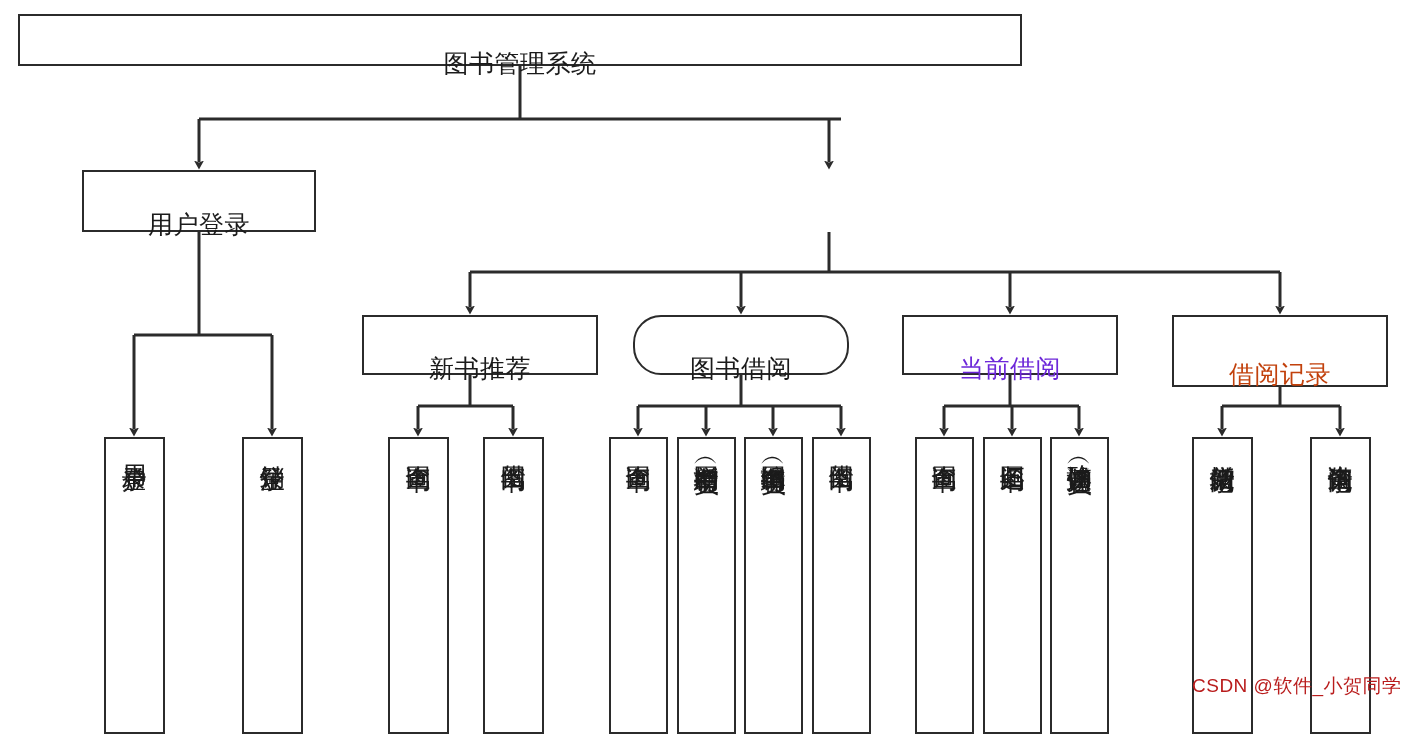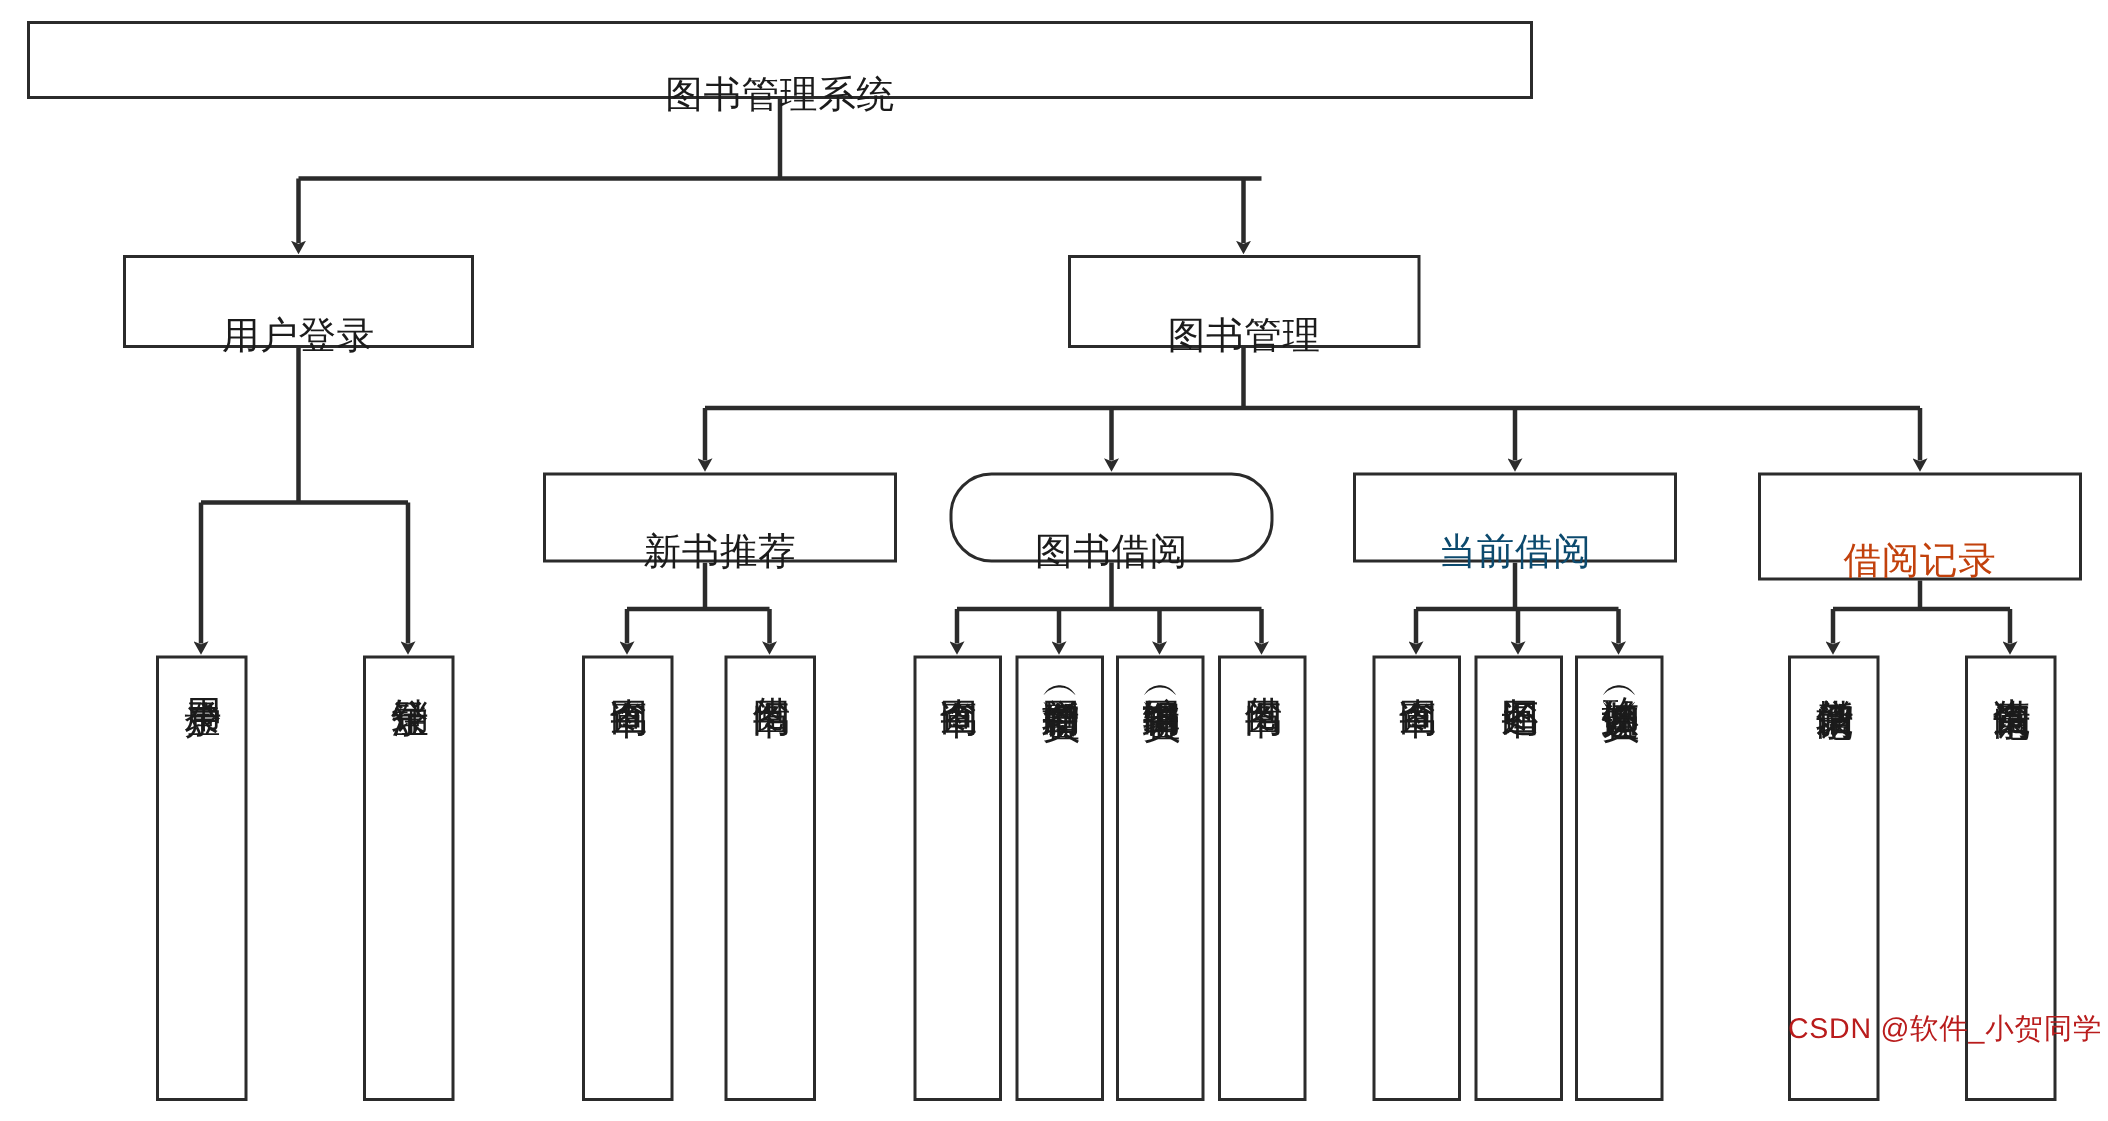--- a/index.html
+++ b/index.html
@@ -128,31 +128,28 @@
     </g>
   </svg>
 
   <div class="node root horiz" style="left: 18px; top: 14px; width: 1004px; height: 52px; border-color: rgb(43, 43, 43); background: rgb(255, 255, 255); color: rgb(27, 27, 27);">
     <span class="label">图书管理系统</span>
   </div>
 
   <div class="node horiz" style="left: 82px; top: 170px; width: 234px; height: 62px; border-color: rgb(43, 43, 43); background: rgb(255, 255, 255); color: rgb(27, 27, 27);">
     <span class="label">用户登录</span>
   </div>
-  <div class="node horiz" style="left: 712px; top: 170px; width: 235px; height: 62px; border-color: rgb(43, 43, 43); background: rgb(255, 255, 255); color: rgb(27, 27, 27);">
-    <span class="label">图书管理</span>
-  </div>
 
   <div class="node horiz" style="left: 362px; top: 315px; width: 236px; height: 60px; border-color: rgb(43, 43, 43); background: rgb(255, 255, 255); color: rgb(27, 27, 27);">
     <span class="label">新书推荐</span>
   </div>
   <div class="node horiz" style="left: 633px; top: 315px; width: 216px; height: 60px; border-color: rgb(43, 43, 43); background: rgb(255, 255, 255); color: rgb(27, 27, 27); border-radius: 28px;">
     <span class="label">图书借阅</span>
   </div>
-  <div class="node horiz" style="left: 902px; top: 315px; width: 216px; height: 60px; border-color: rgb(43, 43, 43); background: rgb(255, 255, 255); color: #0c4a6e;">
+  <div class="node horiz" style="left: 902px; top: 315px; width: 216px; height: 60px; border-color: rgb(43, 43, 43); background: rgb(255, 255, 255); color: #6d28d9;">
     <span class="label">当前借阅</span>
   </div>
   <div class="node horiz" style="left: 1172px; top: 315px; width: 216px; height: 72px; border-color: rgb(43, 43, 43); background: rgb(255, 255, 255); color: #c2410c;">
     <span class="label">借阅记录</span>
   </div>
 
   <div class="node vert" style="left: 104px; top: 437px; width: 61px; height: 297px; border-color: rgb(43, 43, 43); background: rgb(255, 255, 255); color: rgb(27, 27, 27);">
     <span class="label">用户登录</span>
   </div>
   <div class="node vert" style="left: 242px; top: 437px; width: 61px; height: 297px; border-color: rgb(43, 43, 43); background: rgb(255, 255, 255); color: rgb(27, 27, 27);">

